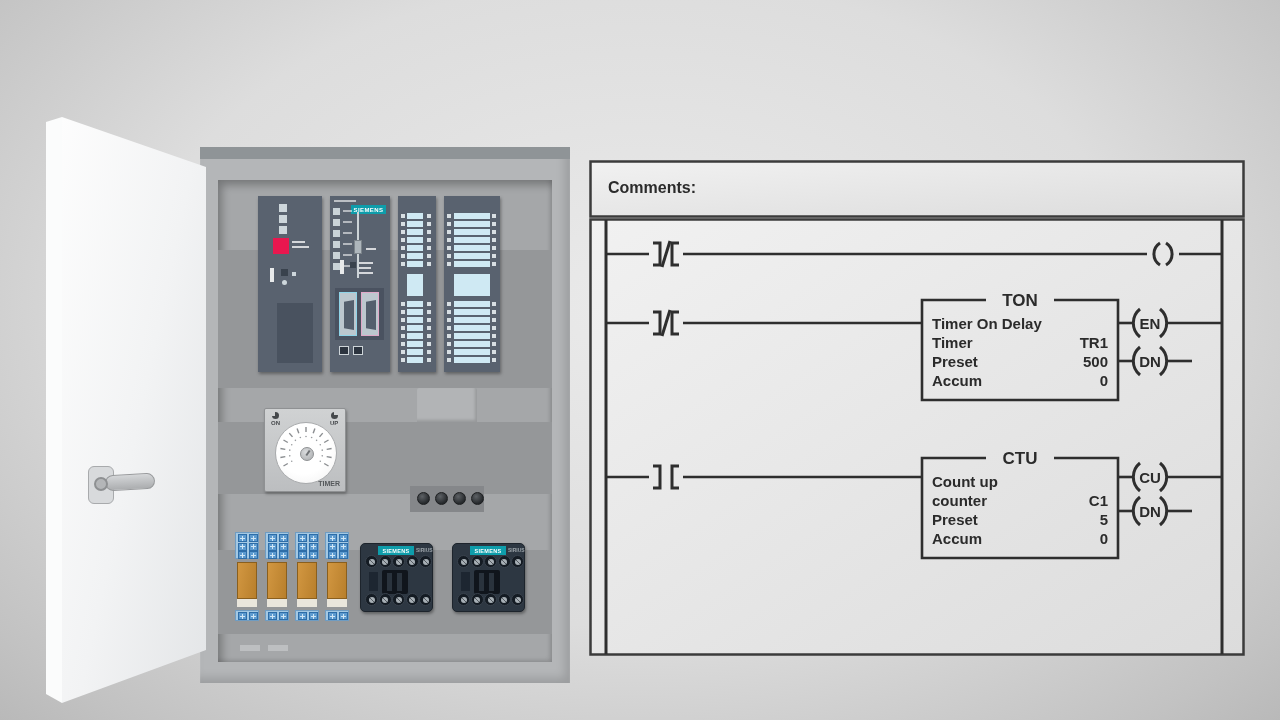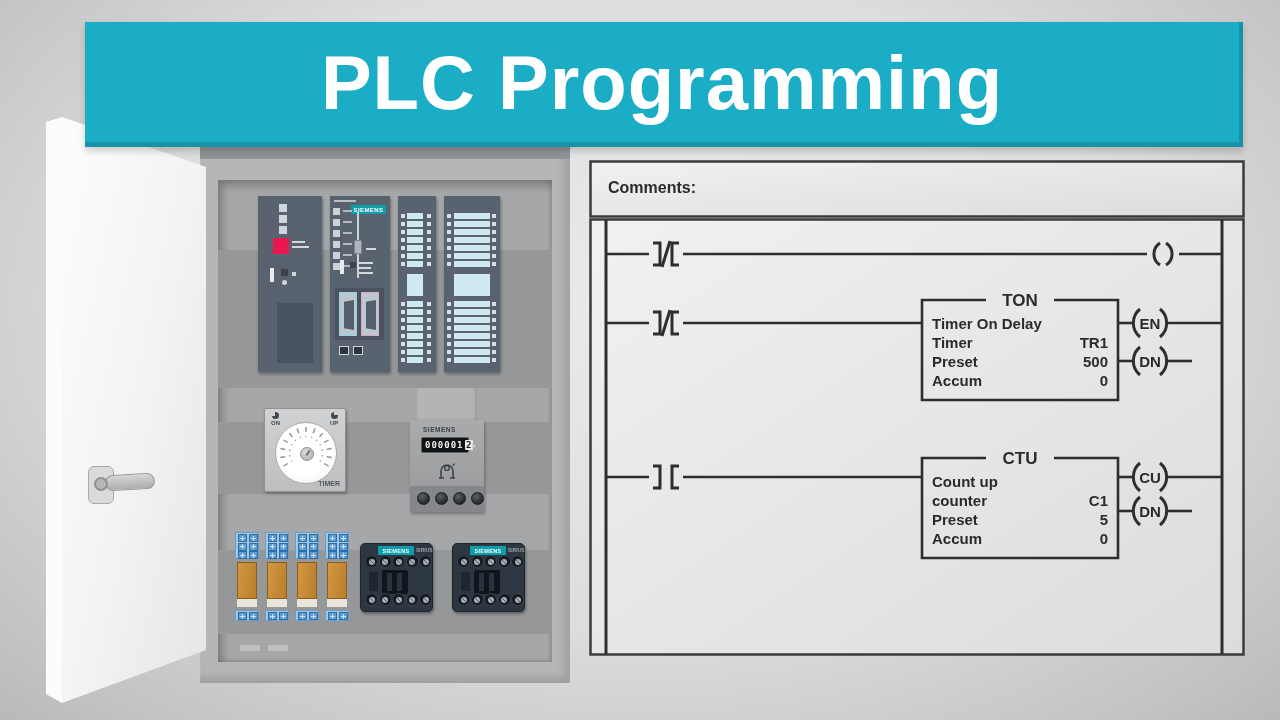--- a/index.html
+++ b/index.html
@@ -299,34 +299,20 @@
           <circle cx="44.28941916244324" cy="38.25" r="0.8" fill="#9a9da0"></circle>
         </svg>
       <div id="knob">
           <i></i>
         </div>
     </div>
     <div id="timer-name">TIMER</div>
   </div>
 
   <div id="ctr-cap" class="abs"></div>
-  <div id="ctr-body" class="abs">
-    <div id="ctr-brand">SIEMENS</div>
-    <div id="ctr-disp">
-      <span class="dg">000001</span>
-      <span class="dg-last">2</span>
-    </div>
-    <div id="ctr-arrow"></div>
-    <svg width="22" height="22" style="position:absolute;left:26px;top:41px;" viewBox="0 0 22 22">
-      <path d="M5,17 V10 a6,6 0 0 1 12,0 V17" fill="none" stroke="#3f4246" stroke-width="1.6"></path>
-      <circle cx="11" cy="7" r="2.4" fill="none" stroke="#3f4246" stroke-width="1.4"></circle>
-      <path d="M3,17 h5 M14,17 h5" stroke="#3f4246" stroke-width="1.6"></path>
-      <path d="M16,4 l3,-2 l-1,3" fill="#3f4246"></path>
-    </svg>
-  </div>
   <div id="ctr-strip" class="abs">
       <div class="ctr-circ" style="position: absolute; left: 7px;"></div>
       <div class="ctr-circ" style="position: absolute; left: 25px;"></div>
       <div class="ctr-circ" style="position: absolute; left: 43px;"></div>
       <div class="ctr-circ" style="position: absolute; left: 61px;"></div>
     </div>
 
   <div id="relays">
       <div style="position: absolute; left: 235px; top: 532px; width: 24px; height: 89px;">
         <div class="rblk" style="position: absolute; left: 0px; top: 0px; width: 24px; height: 27px;">
@@ -479,23 +465,20 @@
 
   <div class="dash" style="left:240px;top:645px;"></div>
   <div class="dash" style="left:268px;top:645px;"></div>
 
   <div id="door-edge" class="abs"></div>
   <div id="door-face" class="abs"></div>
   <div id="handle-pivot" class="abs"></div>
   <div id="handle-lever" class="abs"></div>
   <div id="handle-ring" class="abs"></div>
 
-  <div id="banner" class="abs">
-    <div class="title">PLC Programming</div>
-  </div>
 
   <svg id="ladder" class="abs" width="658" height="498" viewBox="0 0 658 498">
     <defs>
       <linearGradient id="lbg" x1="0" y1="0" x2="1" y2="1">
         <stop offset="0" stop-color="#f1f1f1"></stop>
           <stop offset="1" stop-color="#dcdcdc"></stop>
       </linearGradient>
     </defs>
 
     <rect x="2.5" y="2.5" width="653" height="55" fill="url(#lbg)" stroke="#3b3b3b" stroke-width="2.5"></rect>

